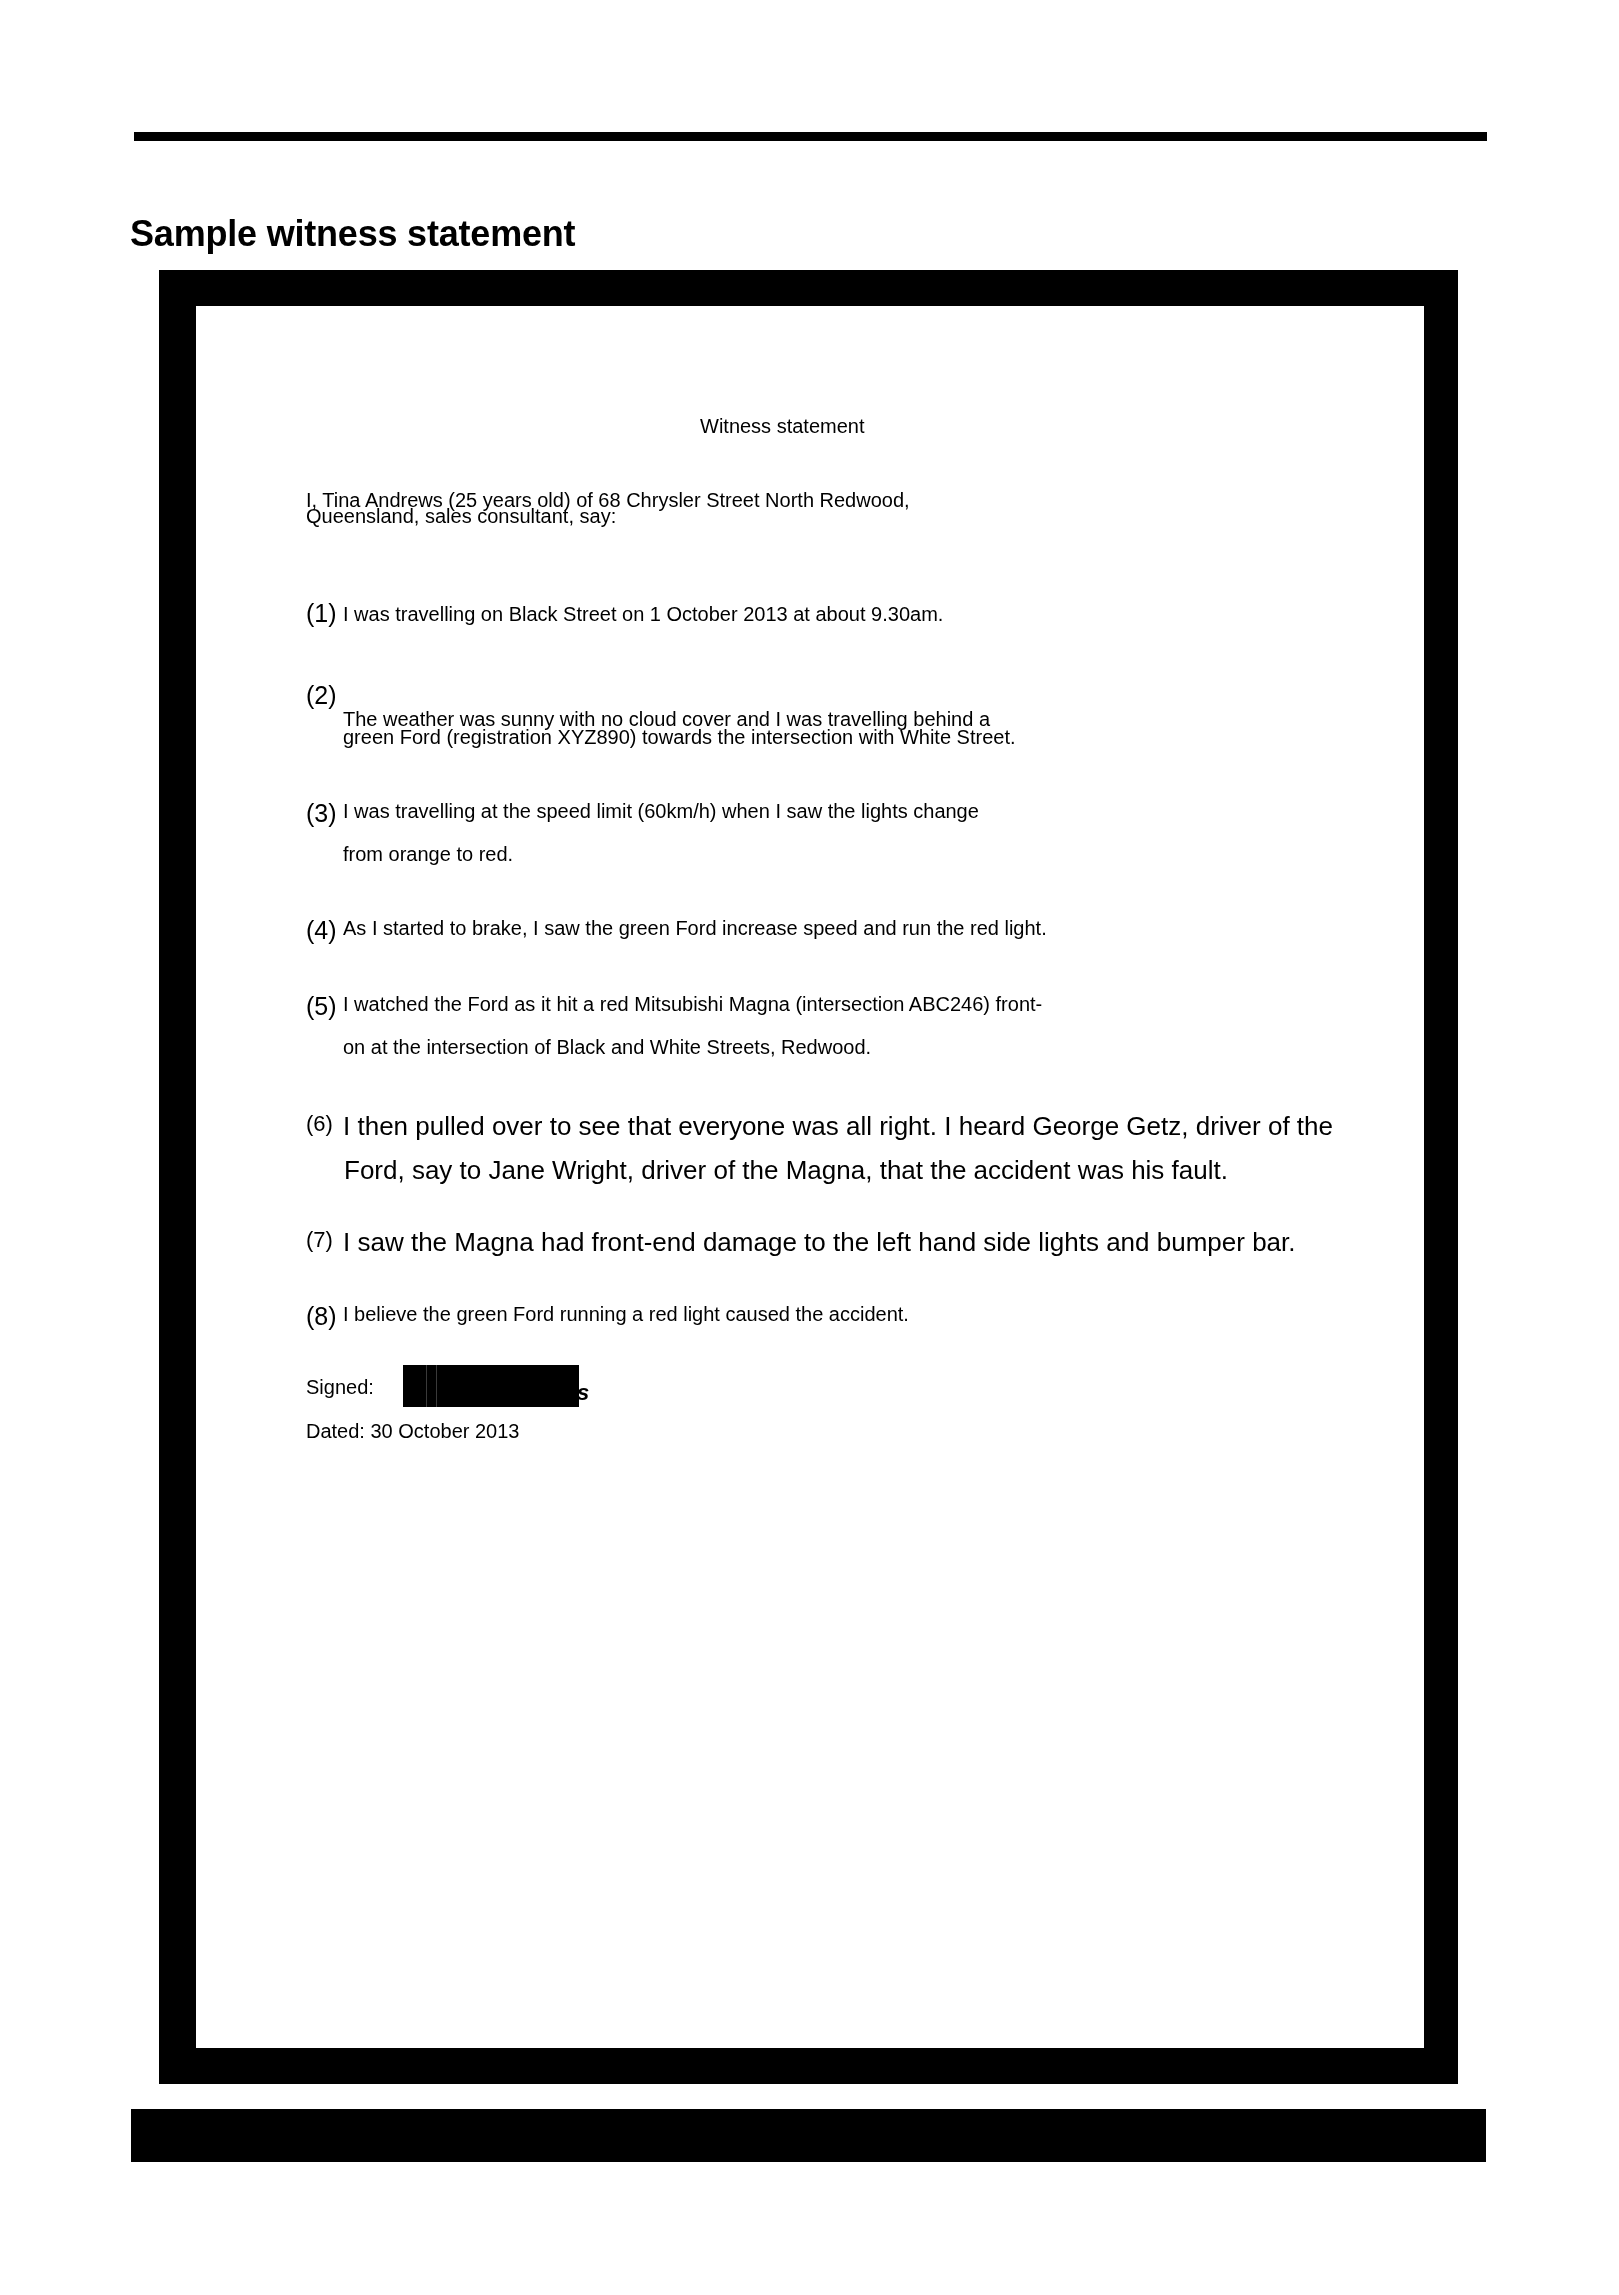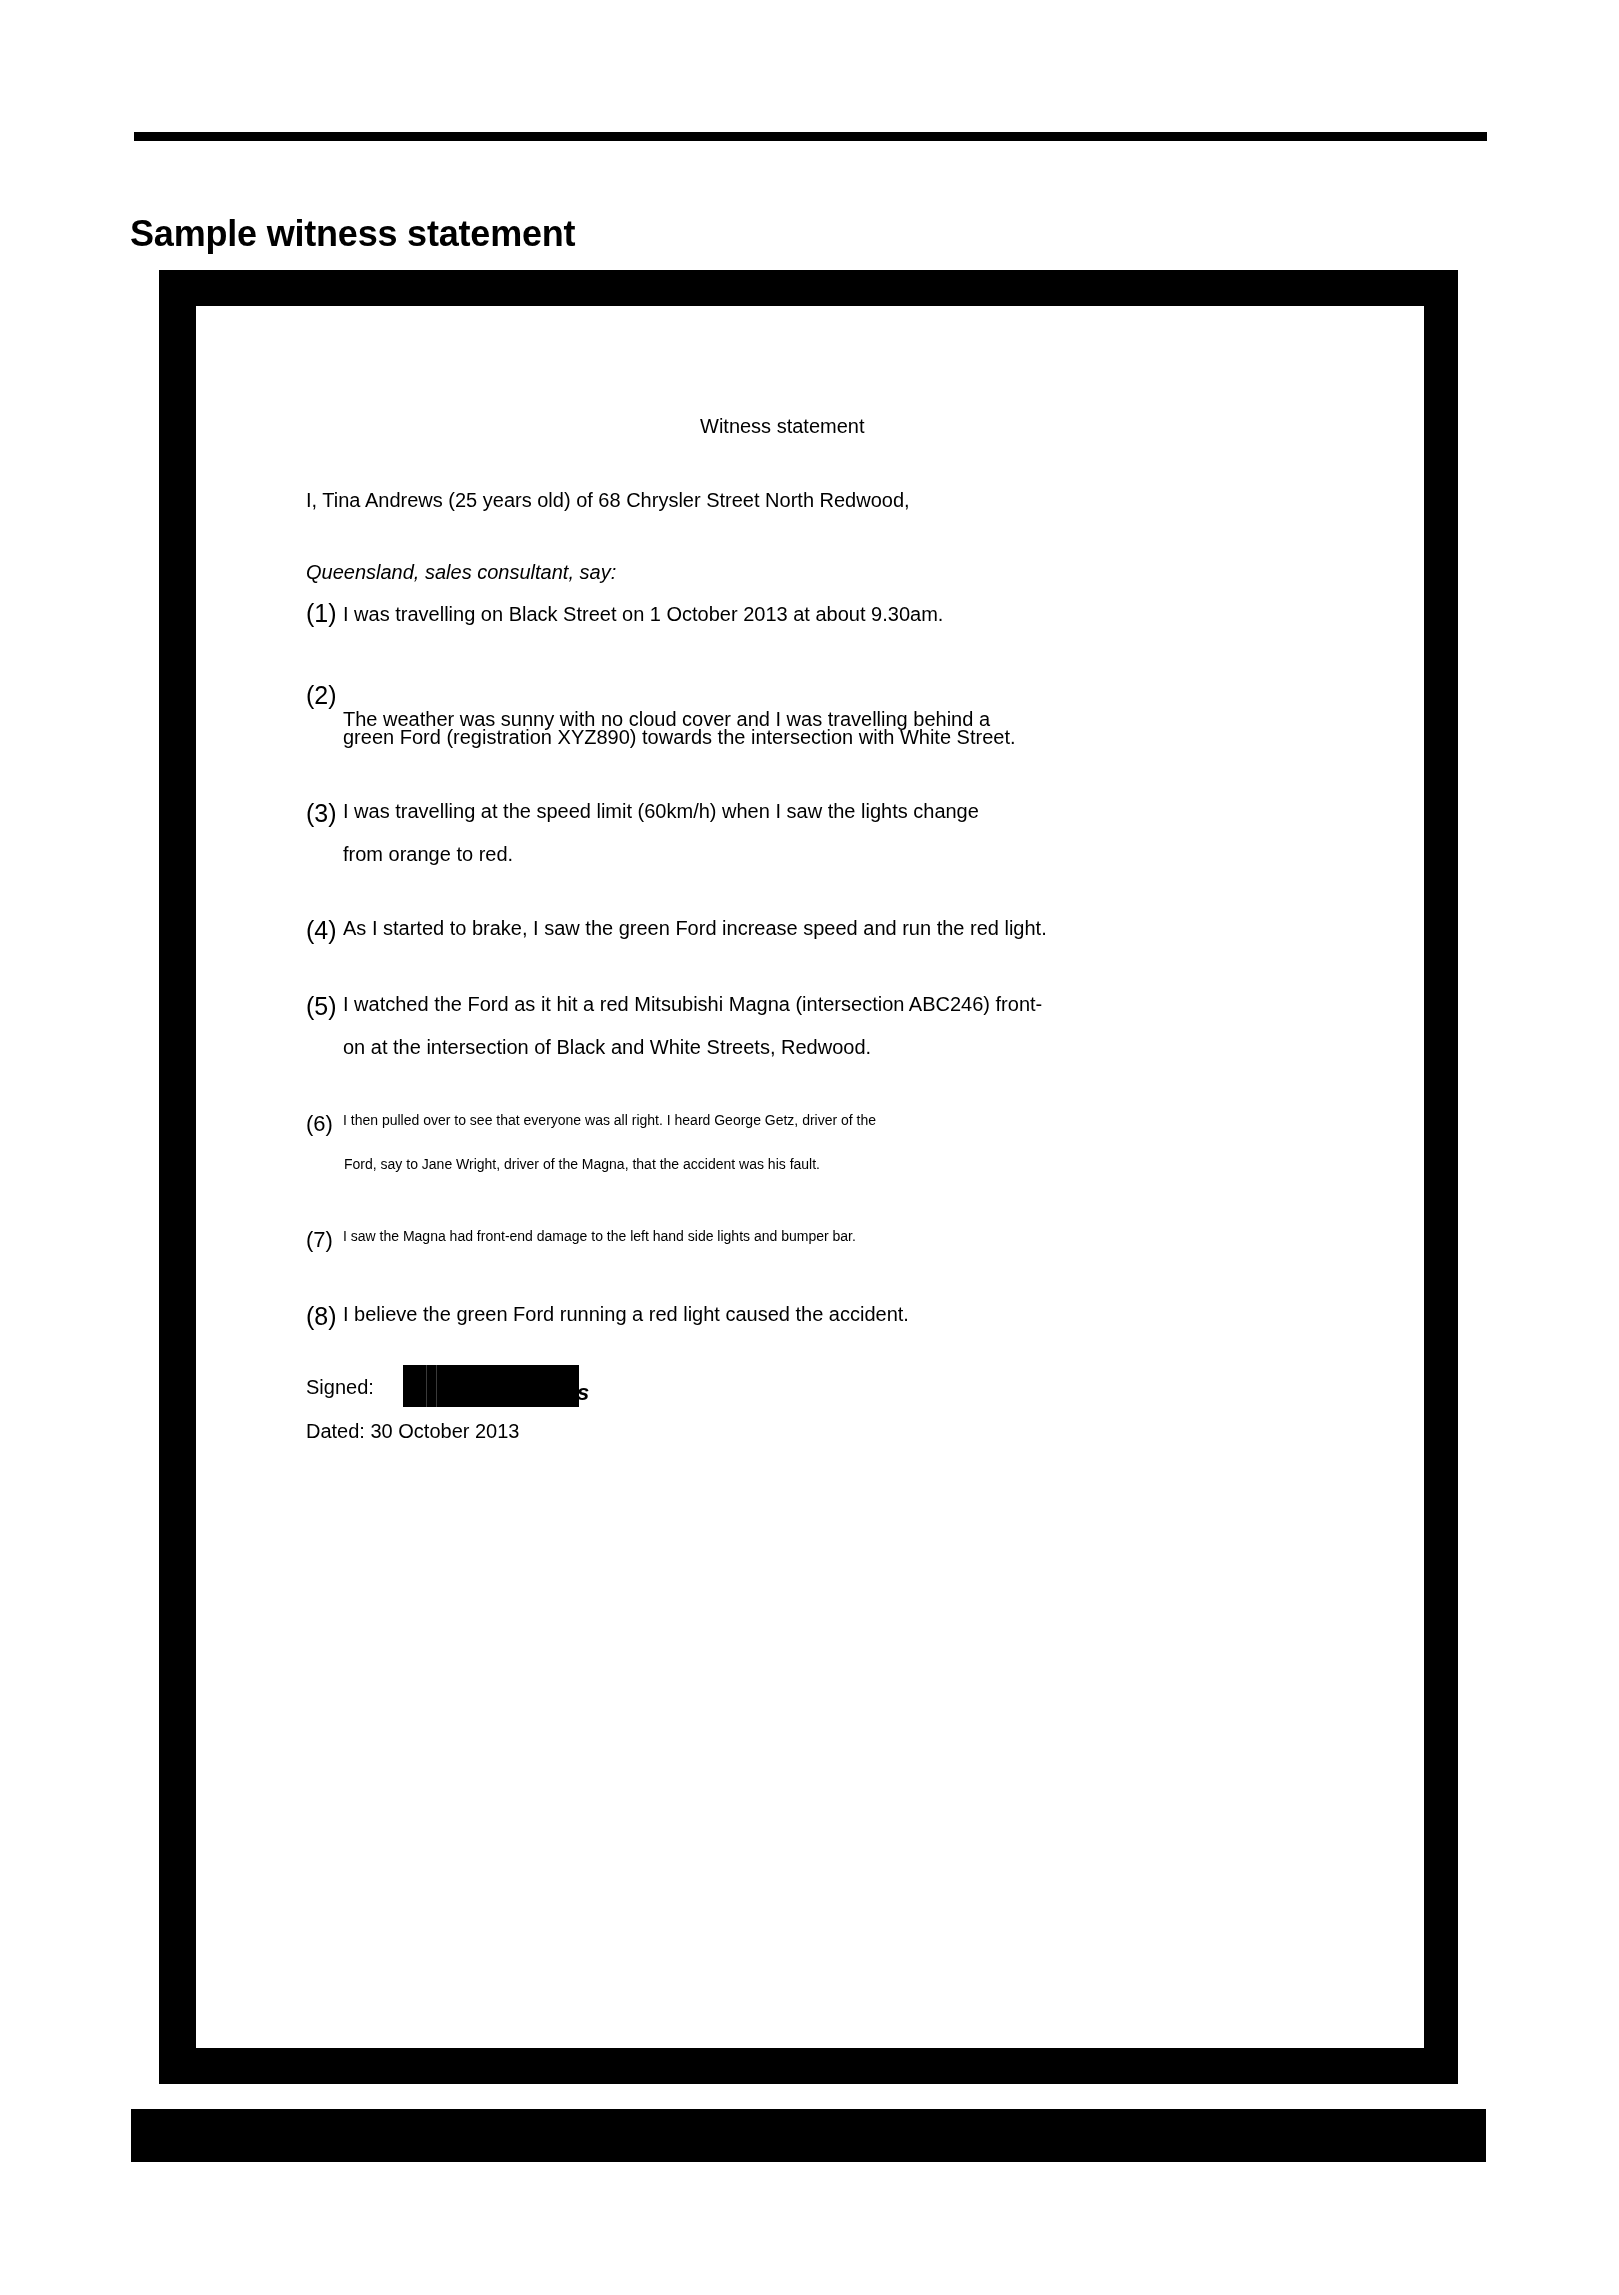--- a/index.html
+++ b/index.html
@@ -49,21 +49,21 @@
       height: 1742px;
       background: #ffffff;
     }
 
     .line {
       position: absolute;
       font-size: 20px;
       line-height: 1;
       white-space: nowrap;
     }
-    .line.small { font-size: 14px; }
+    .line.small { font-size: 26px; }
 
     .num {
       position: absolute;
       left: 306px;
       font-size: 25px;
       line-height: 1;
       white-space: nowrap;
     }
     .num.small { font-size: 22px; }
 
@@ -99,21 +99,21 @@
 
 <div class="heading">Sample witness statement</div>
 
 <div class="frame">
   <div class="frame-inner"></div>
 </div>
 
 <div class="line" style="left:700px; top:416px;">Witness statement</div>
 
 <div class="line" style="left:306px; top:490px;text-align:center;">I, Tina Andrews (25 years old) of 68 Chrysler Street North Redwood,</div>
-<div class="line" style="left:306px; top:562px;font-style:italic;">Queensland, sales consultant, say:</div>
+<div class="line" style="left:306px; top:506px;">Queensland, sales consultant, say:</div>
 
 <div class="num" style="top:601px;">(1)</div>
 <div class="line" style="left:343px; top:604px;">I was travelling on Black Street on 1 October 2013 at about 9.30am.</div>
 
 <div class="num" style="top:683px;">(2)</div>
 <div class="line" style="left:343px; top:683px;margin-top:26px;">The weather was sunny with no cloud cover and I was travelling behind a</div>
 <div class="line" style="left:343px; top:727px;">green Ford (registration XYZ890) towards the intersection with White Street.</div>
 
 <div class="num" style="top:801px;">(3)</div>
 <div class="line" style="left:343px; top:801px;">I was travelling at the speed limit (60km/h) when I saw the lights change</div>

